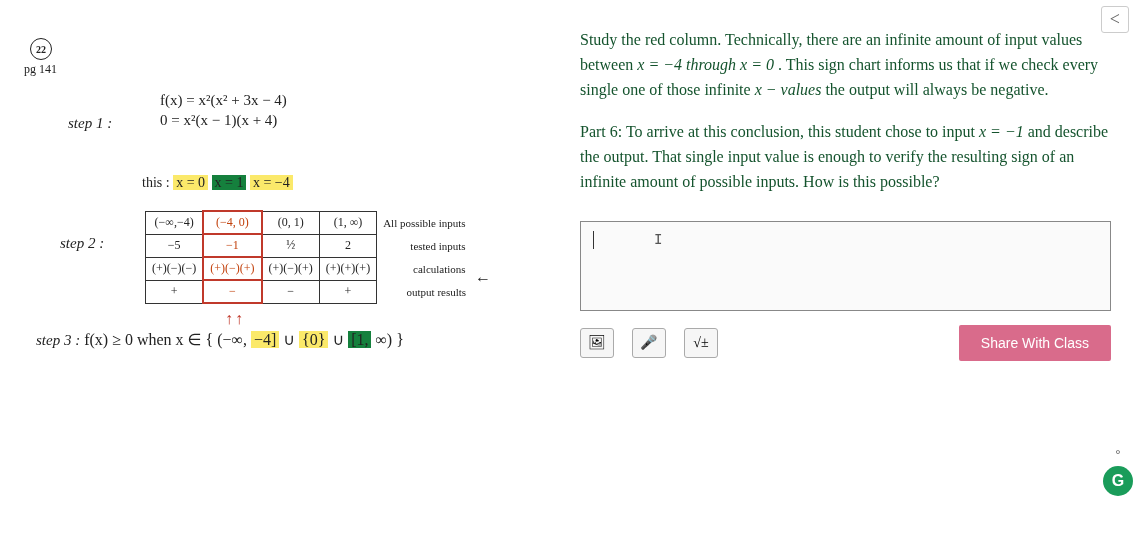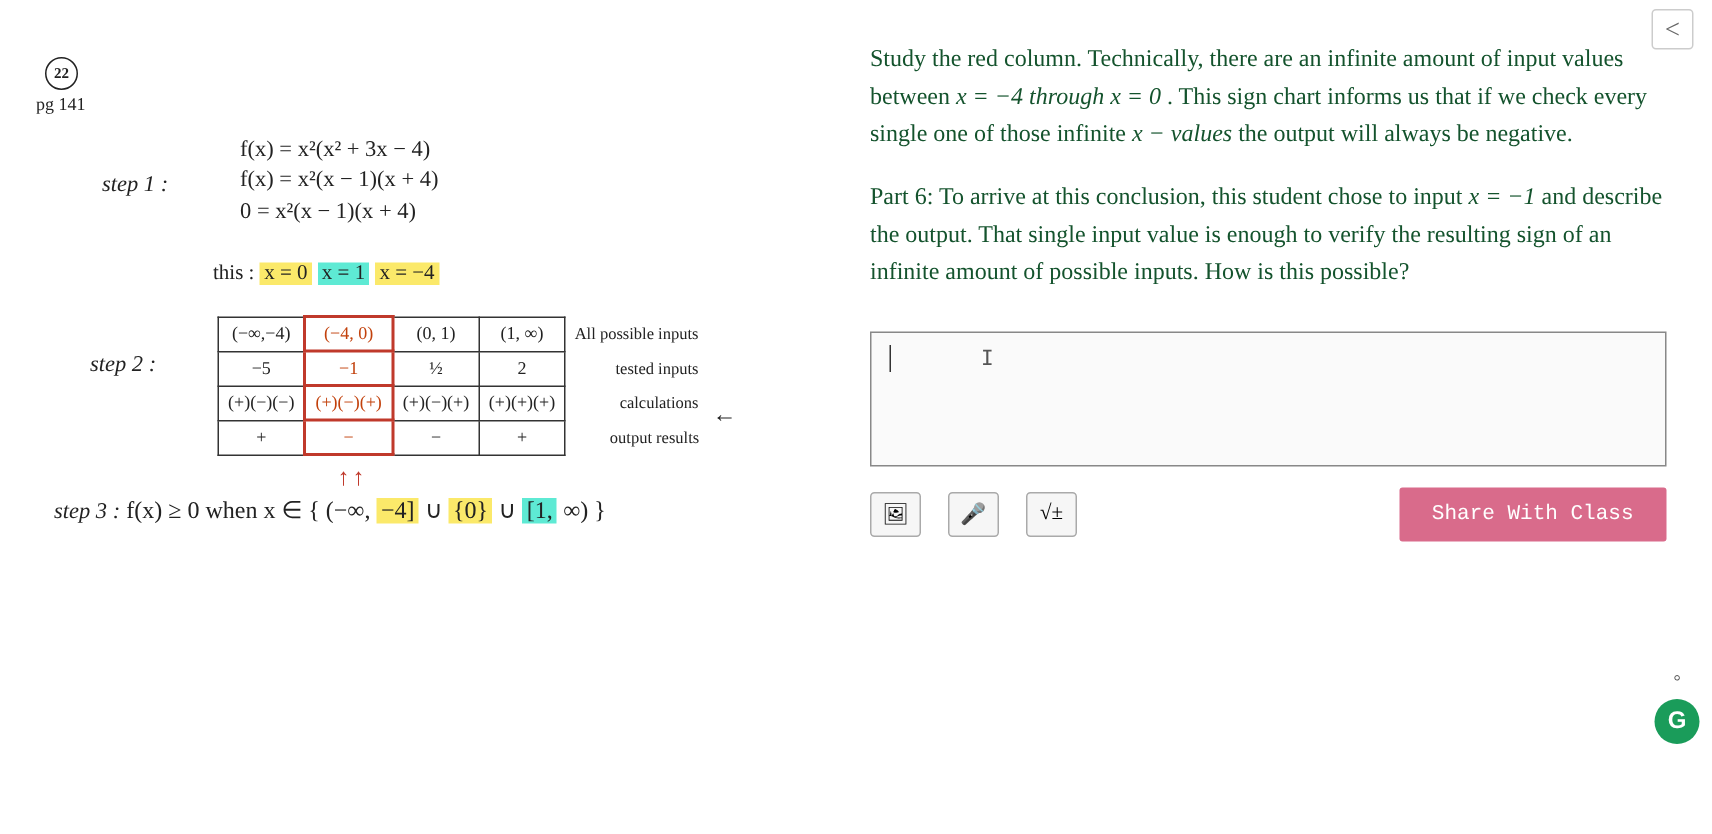--- a/index.html
+++ b/index.html
@@ -11,21 +11,21 @@
     
     .handwritten { font-family: 'Comic Sans MS', cursive; color: #222; }
     .problem-num { position: absolute; left: 0; top: 18px; font-size: 10px; border: 1.5px solid #222; border-radius: 50%; width: 22px; height: 22px; display: flex; align-items: center; justify-content: center; font-weight: bold; }
     .page-ref { position: absolute; left: -6px; top: 42px; font-size: 12px; font-family: 'Comic Sans MS', cursive; }
     .equation-top { position: absolute; left: 40px; top: 12px; font-size: 17px; }
     .step-label { font-size: 15px; font-style: italic; }
     .step1 { position: absolute; left: 38px; top: 95px; }
     .step1-eqs { position: absolute; left: 130px; top: 70px; font-size: 15px; line-height: 1.35; }
     .zeros-line { position: absolute; left: 112px; top: 155px; font-size: 14px; }
     .hl-yellow { background: #fbe96a; padding: 0 3px; }
-    .hl-blue { background: #5eead4; padding: 0 3px; }
+    .hl-blue { background: #15803d; padding: 0 3px; }
     
     .sign-table { position: absolute; left: 115px; top: 190px; border-collapse: collapse; font-size: 12px; }
     .sign-table td { border: 1px solid #333; padding: 3px 6px; text-align: center; min-width: 46px; }
     .sign-table td.red-col { color: #c2410c; border-color: #c0392b; border-width: 2px; }
     .sign-table .notes { border: none; font-size: 11px; text-align: right; padding-left: 6px; }
     .step2 { position: absolute; left: 30px; top: 215px; }
     .arrows-red { position: absolute; left: 195px; top: 290px; color: #c0392b; font-size: 16px; letter-spacing: 2px; }
     .arrow-left { position: absolute; left: 445px; top: 248px; font-size: 16px; }
     
     .step3 { position: absolute; left: 6px; top: 310px; font-size: 16px; }
@@ -36,42 +36,41 @@
     .part6-label { font-weight: normal; }
     
     
     .answer-area { margin-top: 8px; }
     .answer-box { border: 1px solid #888; background: #fafafa; min-height: 90px; padding: 8px 12px; position: relative; }
     .cursor-line { border-left: 1px solid #333; height: 18px; display: inline-block; margin-right: 6px; vertical-align: middle; }
     .i-beam { font-family: monospace; color: #555; font-size: 14px; margin-left: 50px; }
     
     .toolbar { display: flex; align-items: center; gap: 18px; margin-top: 14px; }
     .tool-btn { width: 34px; height: 30px; border: 1px solid #aaa; background: #f6f6f6; display: flex; align-items: center; justify-content: center; border-radius: 3px; font-size: 14px; cursor: pointer; }
-    .share-btn { margin-left: auto; background: #d96b8b; color: #fff; border: none; padding: 10px 22px; font-size: 14px; border-radius: 2px; cursor: pointer; font-family: Liberation Mono, monospace; }
+    .share-btn { margin-left: auto; background: #d96b8b; color: #fff; border: none; padding: 10px 22px; font-size: 14px; border-radius: 2px; cursor: pointer; font-family: Liberation Sans, sans-serif; }
     
     .side-badge { position: absolute; right: 8px; bottom: 60px; display: flex; flex-direction: column; gap: 4px; align-items: center; }
     .badge-g { width: 30px; height: 30px; border-radius: 50%; background: #1a9c5a; color: #fff; display: flex; align-items: center; justify-content: center; font-weight: bold; font-family: Arial; font-size: 16px; }
     .badge-temp { font-size: 12px; color: #555; }
     
     .top-chevron { position: absolute; right: 12px; top: 6px; font-size: 18px; color: #666; border: 1px solid #ccc; padding: 2px 8px; border-radius: 3px; }
   </style>
 </head>
 <body>
 
 <div class="top-chevron">&lt;</div>
 
 <div class="container">
   <div class="left-panel handwritten">
     <div class="problem-num">22</div>
     <div class="page-ref">pg 141</div>
 
     <div class="step1 step-label">step 1 :</div>
     <div class="step1-eqs">
       <div>f(x) = x²(x² + 3x − 4)</div>
-      <div>f(x) = x²(x − 1)(x + 4)</div>
       <div>0 = x²(x − 1)(x + 4)</div>
     </div>
     <div class="zeros-line">
       <span>this :</span>
       <span class="hl-yellow">x = 0</span>
       <span class="hl-blue">x = 1</span>
       <span class="hl-yellow">x = −4</span>
     </div>
 
     <div class="step2 step-label">step 2 :</div>

